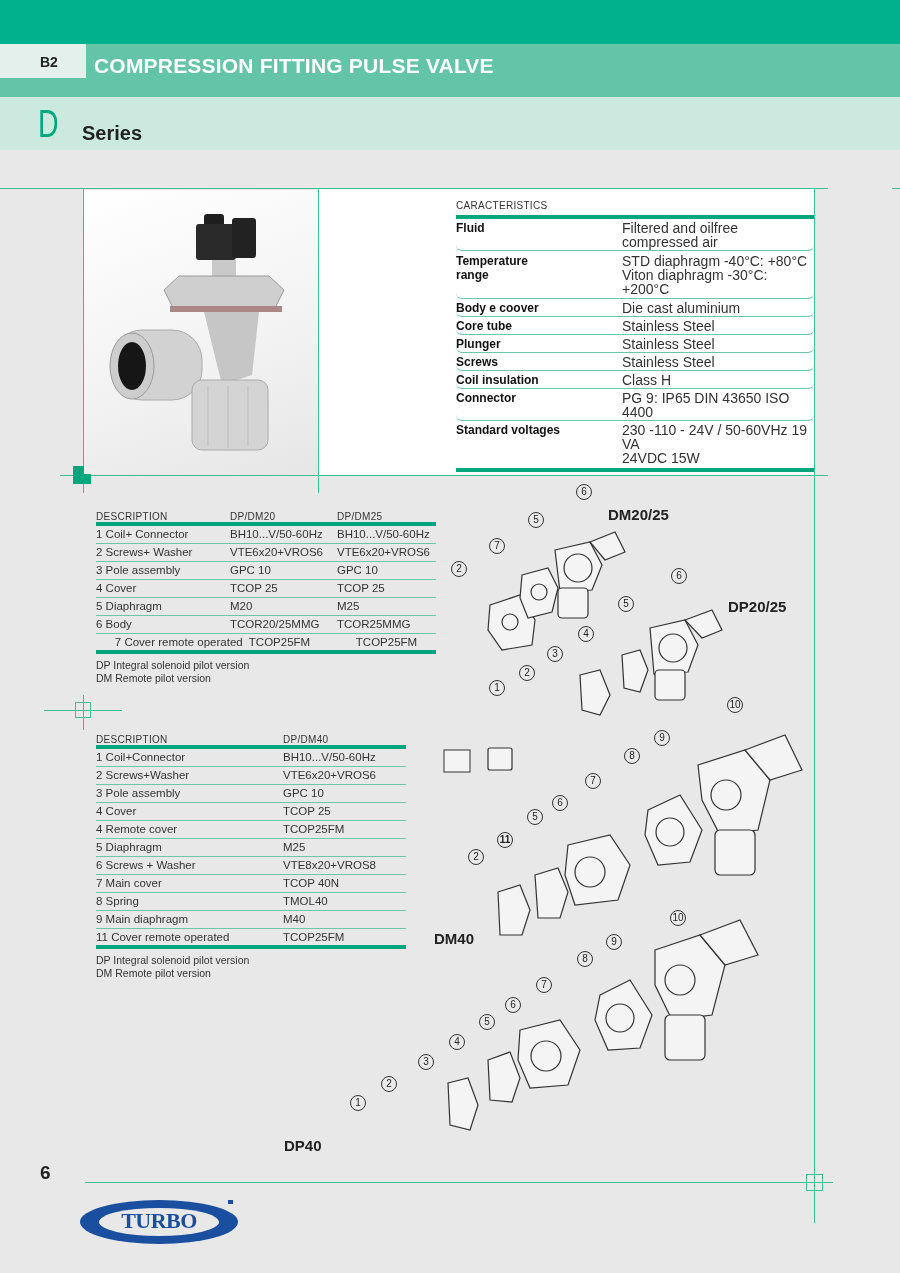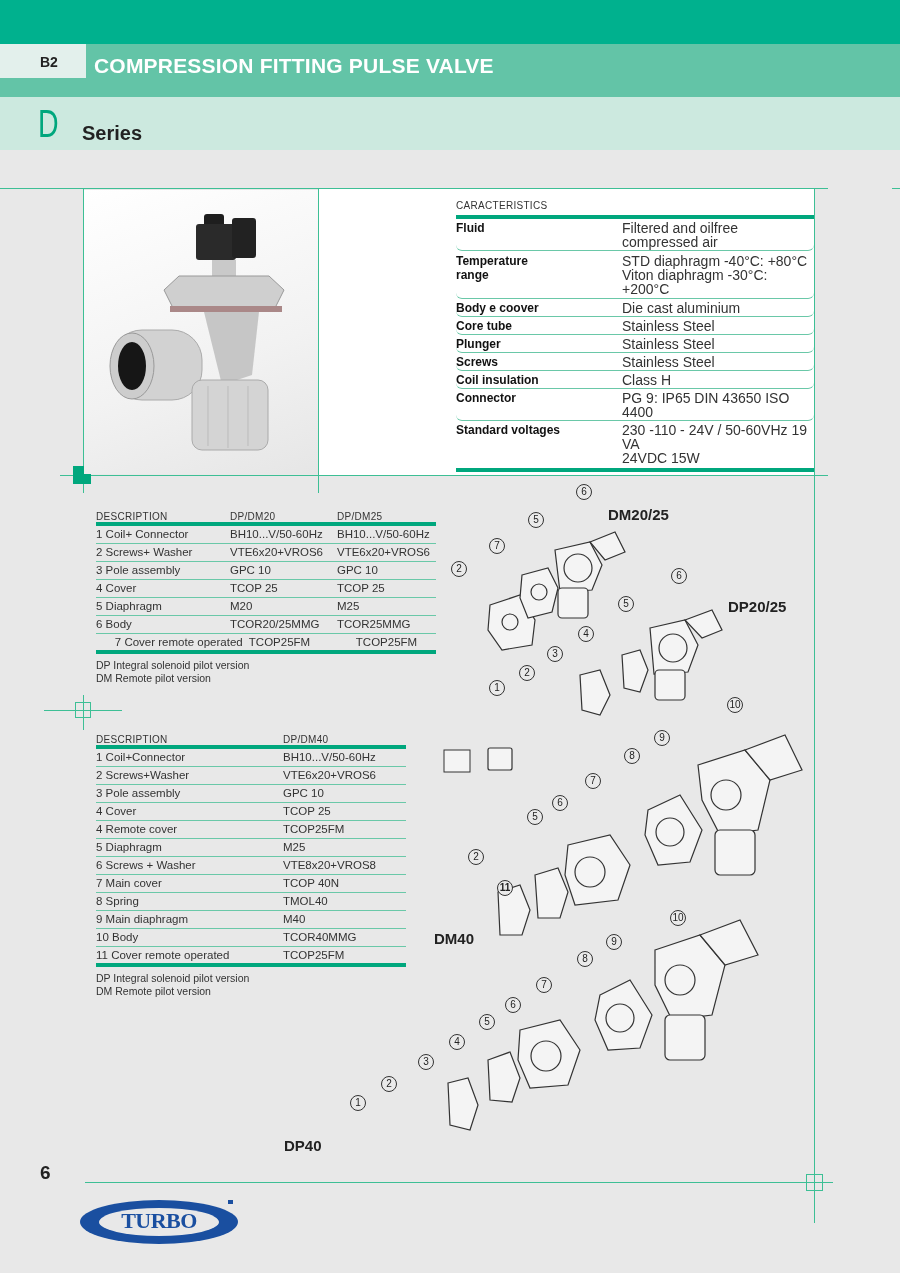--- a/index.html
+++ b/index.html
@@ -212,24 +212,20 @@
       <span>TCOP 40N</span>
     </div>
   <div class="row">
       <span style="width:187px">8  Spring</span>
       <span>TMOL40</span>
     </div>
   <div class="row">
       <span style="width:187px">9  Main diaphragm</span>
       <span>M40</span>
     </div>
-  <div class="row">
-      <span style="width:187px">10 Body</span>
-      <span>TCOR40MMG</span>
-    </div>
   <div class="row" style="border-bottom:none;">
       <span style="width:187px">11 Cover remote operated</span>
       <span>TCOP25FM</span>
     </div>
   <div class="foot"></div>
   <div class="note" style="margin-top:5px;">DP  Integral solenoid pilot version</div>
   <div class="note">DM Remote pilot version</div>
 </div>
 
 <div class="abs lbl" style="left:608px;top:506px;">DM20/25</div>
@@ -292,21 +288,21 @@
 <div class="callout" style="left:578px;top:626px;">4</div>
 <div class="callout" style="left:547px;top:646px;">3</div>
 <div class="callout" style="left:519px;top:665px;">2</div>
 <div class="callout" style="left:489px;top:680px;">1</div>
 <div class="callout" style="left:727px;top:697px;">10</div>
 <div class="callout" style="left:654px;top:730px;">9</div>
 <div class="callout" style="left:624px;top:748px;">8</div>
 <div class="callout" style="left:585px;top:773px;">7</div>
 <div class="callout" style="left:552px;top:795px;">6</div>
 <div class="callout" style="left:527px;top:809px;">5</div>
-<div class="callout" style="left:497px;top:880px;font-weight:bold;">11</div>
+<div class="callout" style="left:497px;top:832px;font-weight:bold;">11</div>
 <div class="callout" style="left:468px;top:849px;">2</div>
 <div class="callout" style="left:670px;top:910px;">10</div>
 <div class="callout" style="left:606px;top:934px;">9</div>
 <div class="callout" style="left:577px;top:951px;">8</div>
 <div class="callout" style="left:536px;top:977px;">7</div>
 <div class="callout" style="left:505px;top:997px;">6</div>
 <div class="callout" style="left:479px;top:1014px;">5</div>
 <div class="callout" style="left:449px;top:1034px;">4</div>
 <div class="callout" style="left:418px;top:1054px;">3</div>
 <div class="callout" style="left:381px;top:1076px;">2</div>

